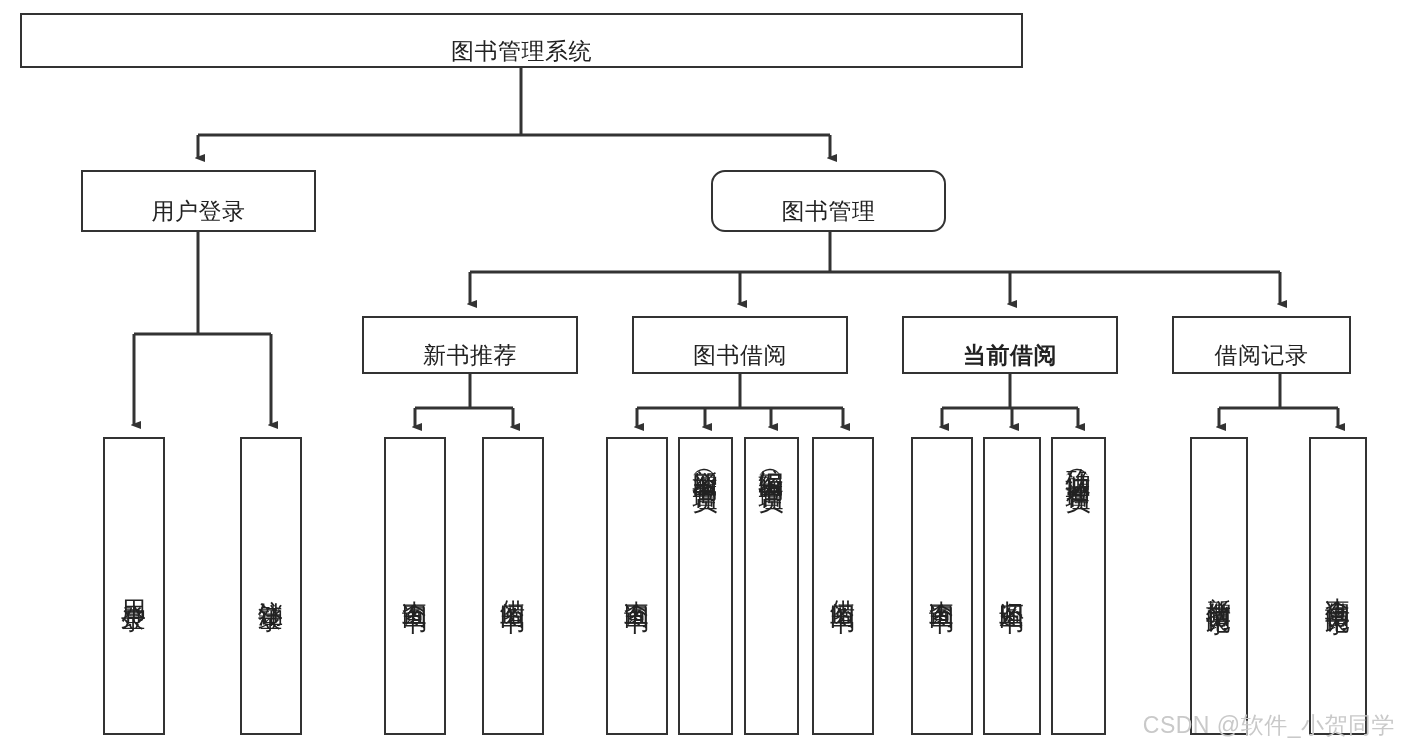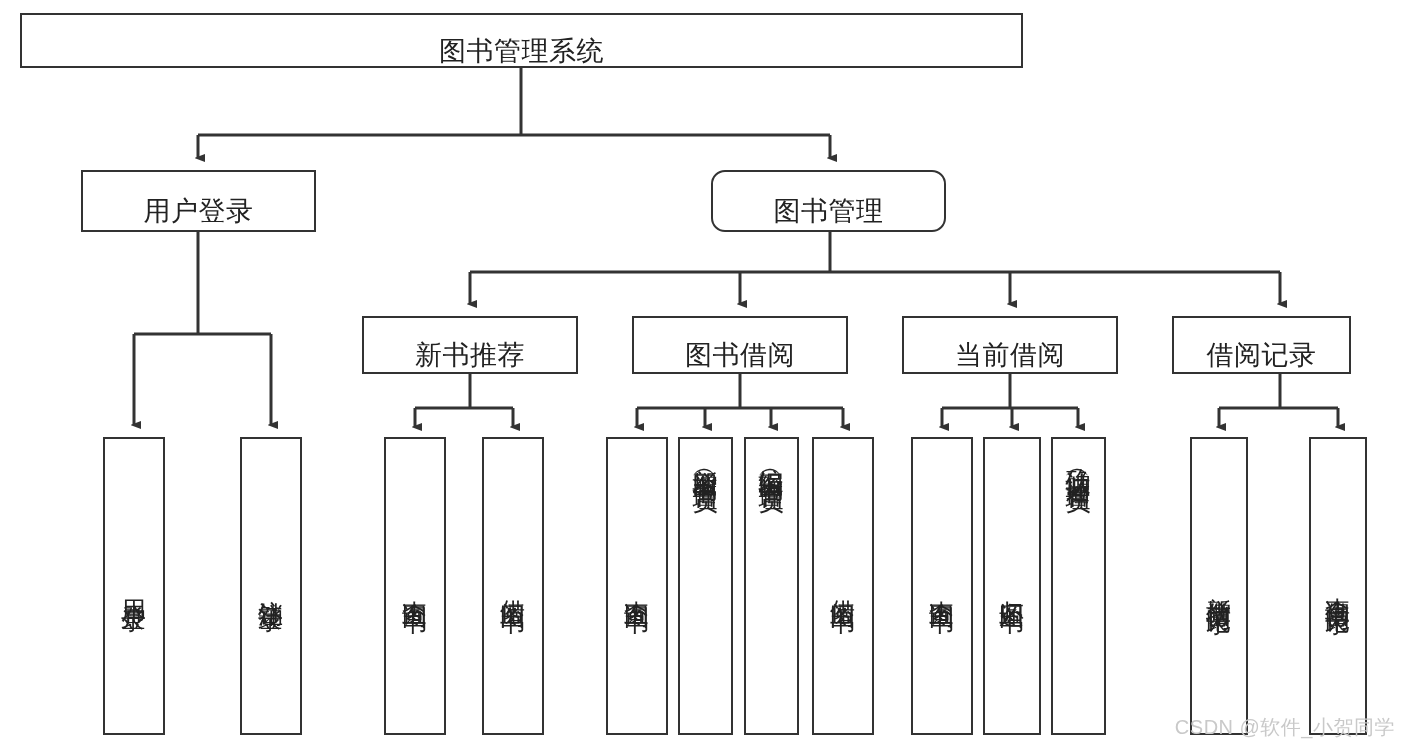--- a/index.html
+++ b/index.html
@@ -34,21 +34,21 @@
     color: #222222;
   }
   .node .label {
     display: block;
     text-align: center;
     line-height: 1.05;
     color: #222222;
     white-space: pre;
   }
   .node.horiz .label {
-    font-size: 27px;
+    font-size: 23px;
     letter-spacing: 0.5px;
     margin-top: 21px;
   }
   .node.vert {
     align-items: flex-start;
     padding-top: 10px;
   }
   .node.vert .label {
     writing-mode: vertical-rl;
     text-orientation: upright;
@@ -58,21 +58,21 @@
     margin: 0 auto;
   }
   .node.vert.centered {
     align-items: center;
     padding-top: 0;
   }
   .watermark {
     position: absolute;
     right: 10px;
     bottom: 6px;
-    font-size: 20px;
+    font-size: 23px;
     color: #c9c9c9;
     letter-spacing: 0.5px;
     white-space: pre;
   }
 </style>
 </head>
 <body>
 
 <div id="canvas">
 
@@ -136,21 +136,21 @@
   <div class="node horiz" style="left:711px; top:170px; width:235px; height:62px;border-radius:14px;">
     <span class="label">图书管理</span>
   </div>
 
   <div class="node horiz" style="left:362px; top:316px; width:216px; height:58px;">
     <span class="label">新书推荐</span>
   </div>
   <div class="node horiz" style="left:632px; top:316px; width:216px; height:58px;">
     <span class="label">图书借阅</span>
   </div>
-  <div class="node horiz" style="left:902px; top:316px; width:216px; height:58px;">
+  <div class="node horiz" style="left:902px; top:316px; width:216px; height:58px;font-weight:bold;">
     <span class="label">当前借阅</span>
   </div>
   <div class="node horiz" style="left:1172px; top:316px; width:179px; height:58px;">
     <span class="label">借阅记录</span>
   </div>
 
   <div class="node vert centered" style="left:103px; top:437px; width:62px; height:298px;">
     <span class="label">用户登录</span>
   </div>
   <div class="node vert centered" style="left:240px; top:437px; width:62px; height:298px;">

